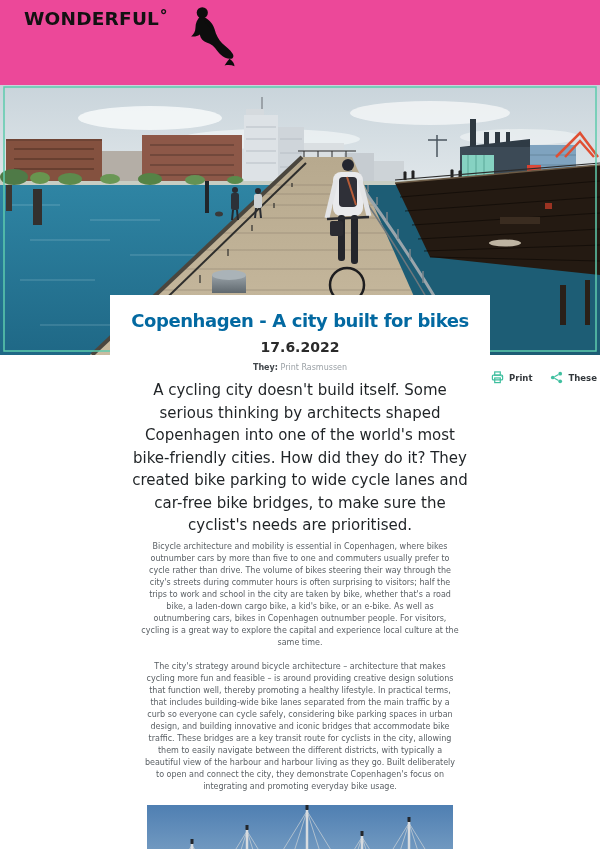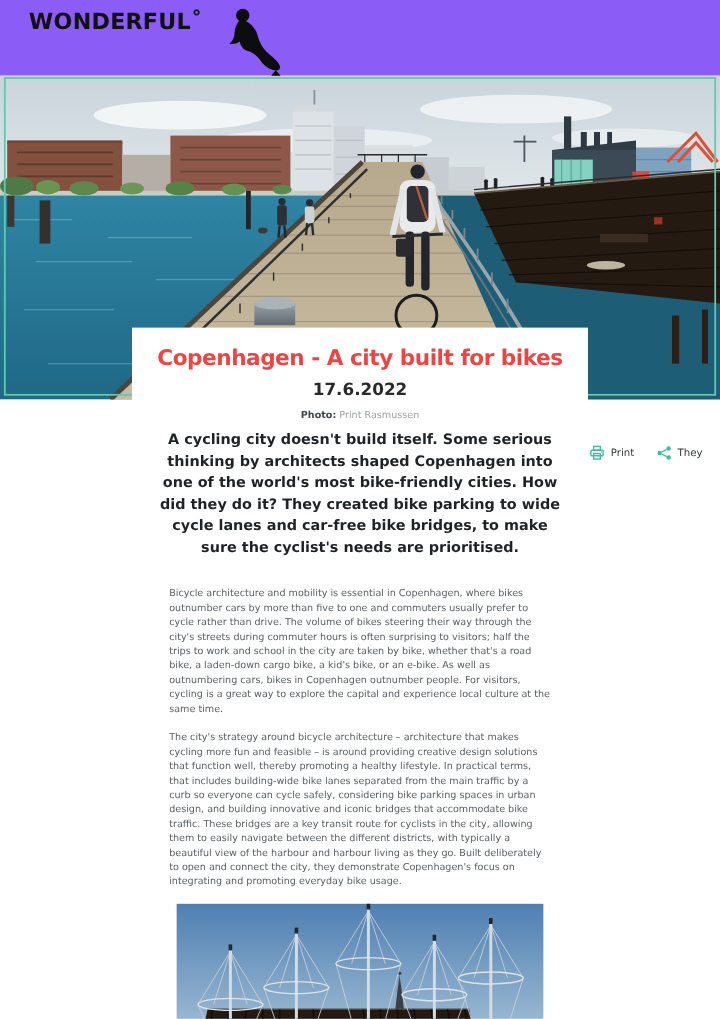--- a/index.html
+++ b/index.html
@@ -4,47 +4,47 @@
 <style>
   html,body { margin:0; padding:0; }
   body {
     width:600px; height:849px; overflow:hidden; background:#ffffff;
     font-family:"DejaVu Sans","Liberation Sans",sans-serif;
     -webkit-font-smoothing:antialiased;
   }
   .page { position:relative; width:600px; height:849px; background:#fff; }
 
   
-  .header { position:relative; height:63px; background:#8b5cf6; }
+  .header { position:relative; height:85px; background:#ec4899; }
   .logo { position:absolute; left:24px; top:10px; display:flex; align-items:flex-start; gap:4px; cursor:pointer; }
   .logo-text { font-weight:800; font-size:18.5px; line-height:1.02; letter-spacing:0.2px; color:#121212; }
   .logo-mermaid { margin-top:-4px; }
 
   
   .hero { position:relative; height:270px; line-height:0; }
   .hero svg { display:block; }
 
   
   .card {
     position:relative; z-index:2; width:380px; margin:-60px auto 0;
     background:#fff; padding:15px 0 4px; text-align:center;
   }
-  .title { font-size:18px; font-weight:800; color:#ef4444; letter-spacing:-0.4px; white-space:nowrap; margin:0; }
+  .title { font-size:18px; font-weight:800; color:#0369a1; letter-spacing:-0.4px; white-space:nowrap; margin:0; }
   .date { margin-top:8px; font-size:14px; font-weight:700; color:#2a2a2a; }
   .credit { margin-top:8px; font-size:8px; color:#9ba1a6; }
   .credit .credit-label { font-weight:700; color:#41464b; }
-  .intro { margin:7px 20px 0; font-size:12px; font-weight:700; line-height:1.5; color:#1f2326; }
+  .intro { margin:7px 20px 0; font-size:15px; font-weight:400; line-height:1.5; color:#1f2326; }
 
   
   .actions { position:absolute; top:371px; left:491px; z-index:3; display:flex; gap:18px; }
-  .action { display:flex; align-items:center; gap:5px; font-size:8.5px; font-weight:400; color:#33383c; cursor:pointer; }
+  .action { display:flex; align-items:center; gap:5px; font-size:8.5px; font-weight:700; color:#33383c; cursor:pointer; }
   .action svg { display:block; }
 
   
-  .article-body { width:318px; margin:24px auto 0; text-align:left; }
+  .article-body { width:318px; margin:4px auto 0; text-align:center; }
   .article-body p { margin:0 0 12px; font-size:8px; line-height:12px; color:#595f64; }
 
   
   .figure { width:306px; margin:10px auto 0; line-height:0; }
 </style>
 </head>
 <body>
 
 <div class="page">
 
@@ -297,29 +297,29 @@
     <div class="action">
       <svg width="13" height="13" viewBox="0 0 14 14">
         <g stroke="#3fbf9f" stroke-width="1.2">
             <line x1="4.8" y1="6.1" x2="9.2" y2="3.7"></line>
             <line x1="4.8" y1="7.9" x2="9.2" y2="10.3"></line>
           </g>
         <circle cx="3" cy="7" r="2" fill="#3fbf9f"></circle>
         <circle cx="11" cy="2.9" r="2" fill="#3fbf9f"></circle>
         <circle cx="11" cy="11.1" r="2" fill="#3fbf9f"></circle>
       </svg>
-      <span>They</span>
+      <span>These</span>
     </div>
   </div>
 
   <div class="card">
     <h1 class="title">Copenhagen - A city built for bikes</h1>
     <div class="date">17.6.2022</div>
     <div class="credit">
-      <span class="credit-label">Photo:</span>
+      <span class="credit-label">They:</span>
       <span>Print Rasmussen</span>
     </div>
     <div class="intro">A cycling city doesn't build itself. Some serious thinking by architects shaped Copenhagen into one of the world's most bike-friendly cities. How did they do it? They created bike parking to wide cycle lanes and car-free bike bridges, to make sure the cyclist's needs are prioritised.</div>
 
     <div class="article-body">
       <p>Bicycle architecture and mobility is essential in Copenhagen, where bikes outnumber cars by more than five to one and commuters usually prefer to cycle rather than drive. The volume of bikes steering their way through the city's streets during commuter hours is often surprising to visitors; half the trips to work and school in the city are taken by bike, whether that's a road bike, a laden-down cargo bike, a kid's bike, or an e-bike. As well as outnumbering cars, bikes in Copenhagen outnumber people. For visitors, cycling is a great way to explore the capital and experience local culture at the same time.</p>
       <p>The city's strategy around bicycle architecture – architecture that makes cycling more fun and feasible – is around providing creative design solutions that function well, thereby promoting a healthy lifestyle. In practical terms, that includes building-wide bike lanes separated from the main traffic by a curb so everyone can cycle safely, considering bike parking spaces in urban design, and building innovative and iconic bridges that accommodate bike traffic. These bridges are a key transit route for cyclists in the city, allowing them to easily navigate between the different districts, with typically a beautiful view of the harbour and harbour living as they go. Built deliberately to open and connect the city, they demonstrate Copenhagen's focus on integrating and promoting everyday bike usage.</p>
     </div>
 
     <div class="figure">

